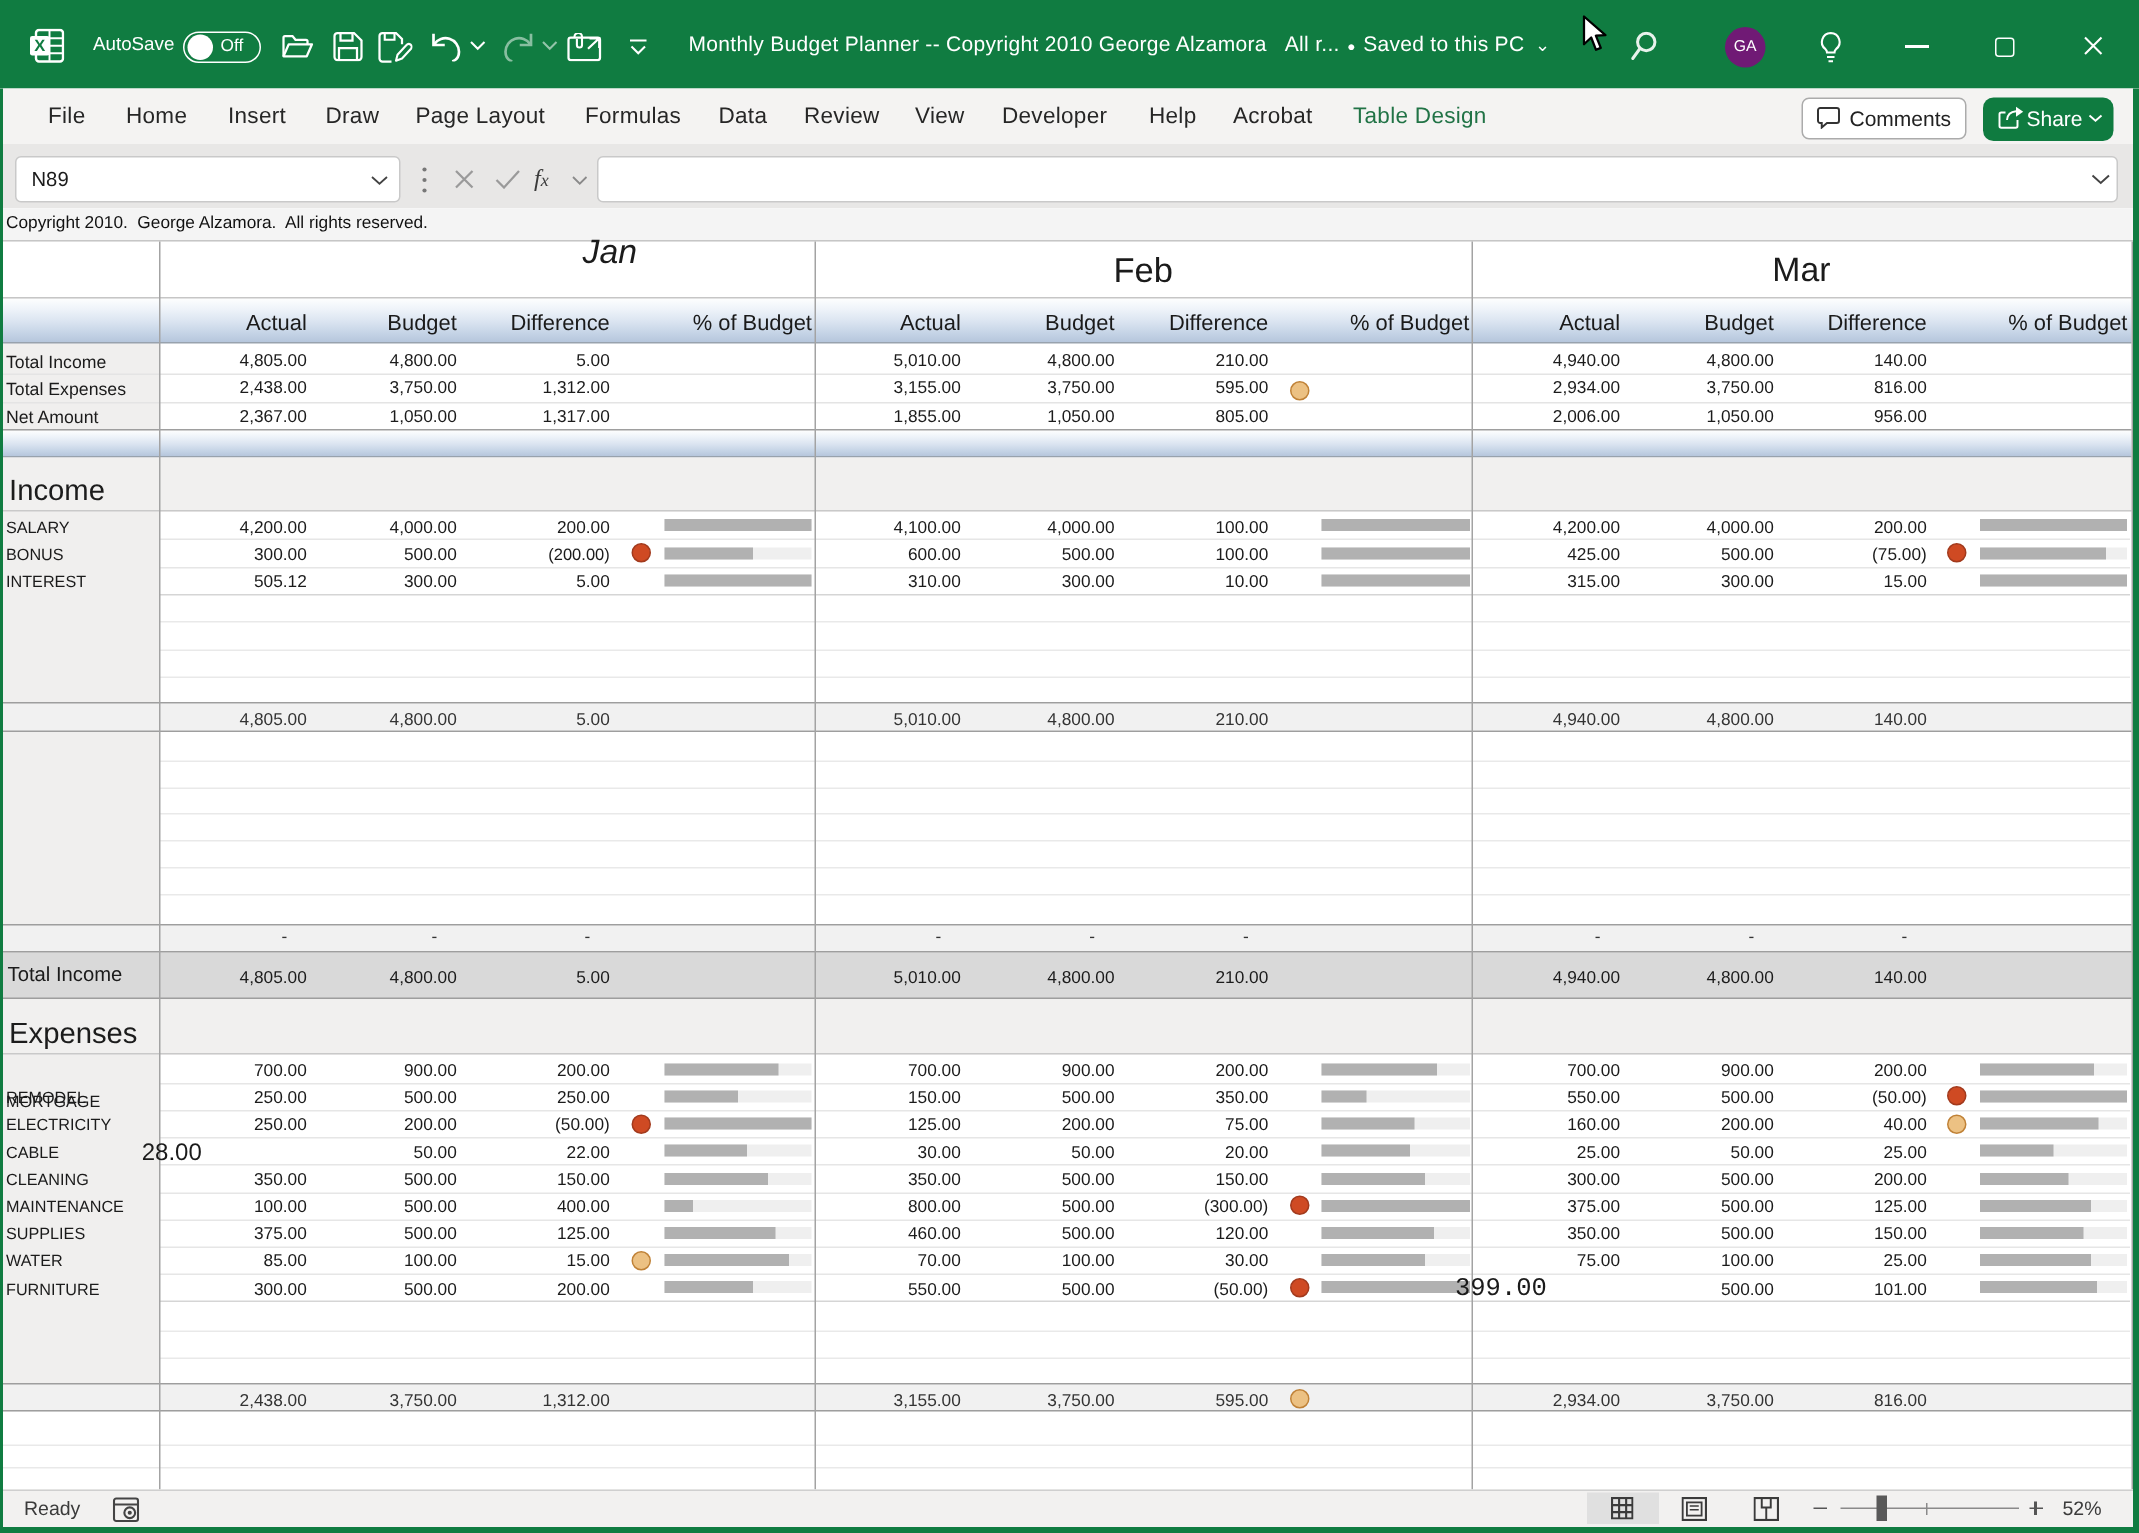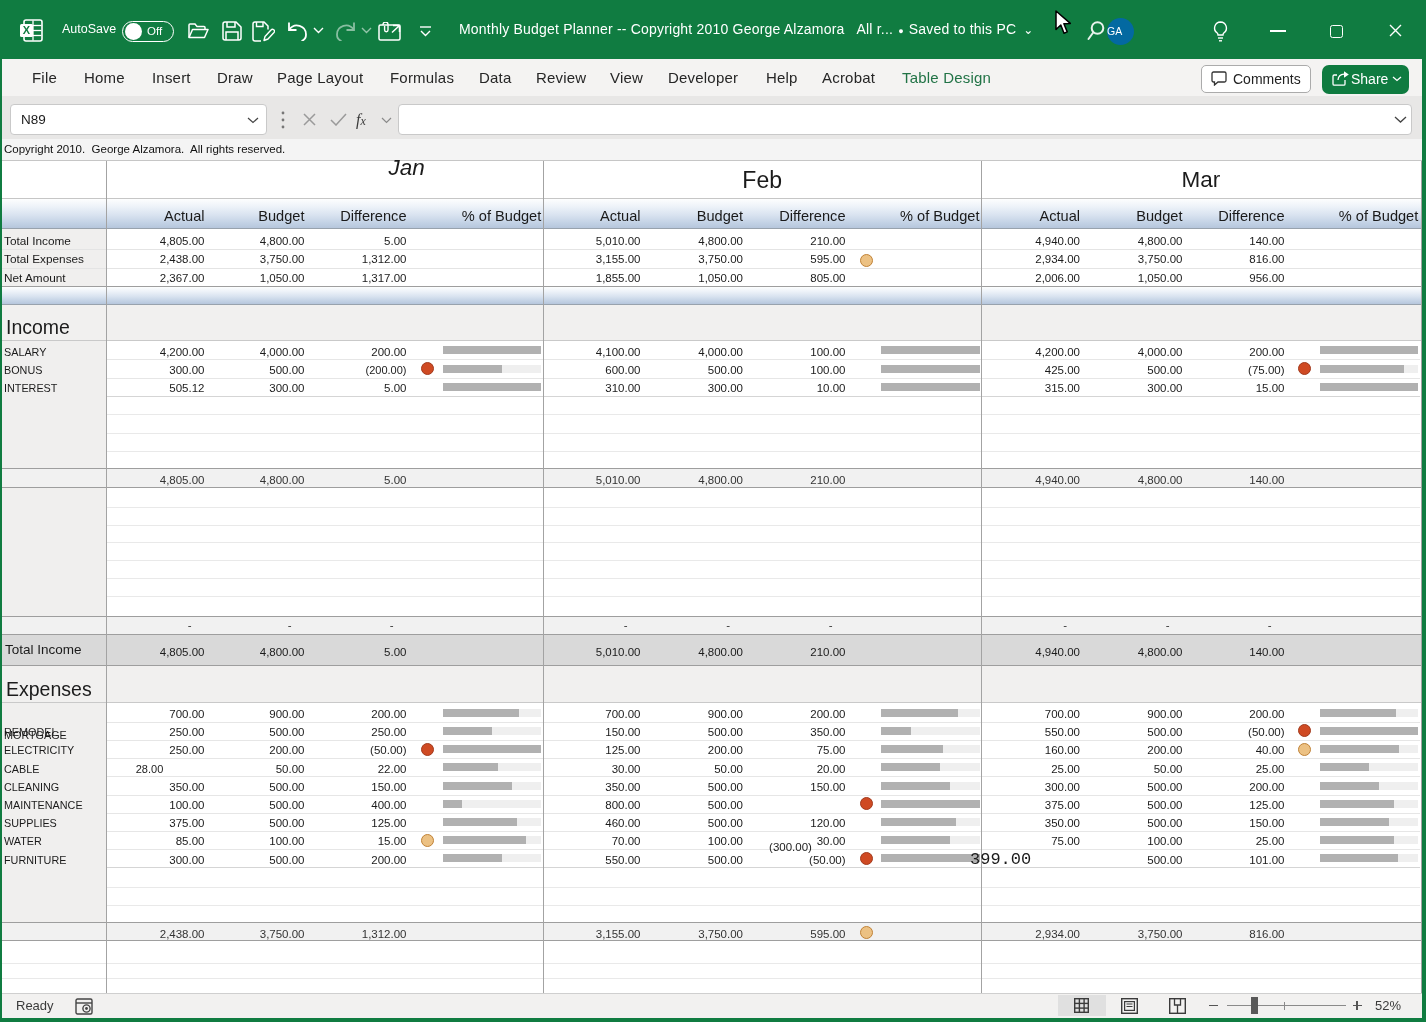--- a/index.html
+++ b/index.html
@@ -57,21 +57,21 @@
 <path d="M3 5 l4.5 4.5 L12 5" fill="none" stroke="#fff" stroke-width="1.4"></path>
   </svg>
 <div style="position:absolute;left:459px;top:0;height:59px;line-height:59px;color:#fff;font-size:14px;letter-spacing:0.2px;white-space:nowrap;">Monthly Budget Planner -- Copyright 2010 George Alzamora<span style="margin-left:12px;">All r...</span><span style="margin-left:5px;font-size:9px;">●</span><span style="margin-left:5px;">Saved to this PC</span><span style="margin-left:7px;font-size:12px;">⌄</span></div>
 <svg style="position:absolute;left:1054px;top:10px;" width="19" height="28" viewBox="0 0 19 28">
 <path d="M2 1 L2 19.5 L6.8 15 L10 23.2 L13.2 21.9 L9.9 13.8 L16.3 13.4 Z" fill="#fff" stroke="#000" stroke-width="1.5" stroke-linejoin="round"></path>
 </svg>
 <svg style="position:absolute;left:1086px;top:21px;" width="19" height="20" viewBox="0 0 19 20">
 <circle cx="11.5" cy="7" r="5.8" fill="none" stroke="#e8f2ec" stroke-width="2"></circle>
 <line x1="7.2" y1="11.5" x2="2.5" y2="18" stroke="#e8f2ec" stroke-width="2" stroke-linecap="round"></line>
 </svg>
-<div style="position:absolute;left:1107px;top:17.5px;width:27px;height:27px;border-radius:50%;background:#0369a1;color:#fff;font-size:10.5px;text-align:left;line-height:27px;">GA</div>
+<div style="position:absolute;left:1150px;top:17.5px;width:27px;height:27px;border-radius:50%;background:#701a75;color:#fff;font-size:10.5px;text-align:center;line-height:27px;">GA</div>
 <svg style="position:absolute;left:1212px;top:21px;" width="17" height="21" viewBox="0 0 17 21">
 <path d="M8.5 1 a6 6 0 0 1 3.5 10.8 c-0.8 0.7-1 1.4-1 2.2 h-5 c0-0.8-0.2-1.5-1-2.2 A6 6 0 0 1 8.5 1 Z" fill="none" stroke="#fff" stroke-width="1.4"></path>
 <line x1="6" y1="17" x2="11" y2="17" stroke="#fff" stroke-width="1.4"></line>
 <line x1="7" y1="19.8" x2="10" y2="19.8" stroke="#fff" stroke-width="1.4"></line>
 </svg>
 <div style="position:absolute;left:1270px;top:30px;width:16px;height:1.6px;background:#fff;"></div>
 <div style="position:absolute;left:1330px;top:24.5px;width:13px;height:13px;border:1.4px solid #fff;border-radius:2.5px;"></div>
 <svg style="position:absolute;left:1389px;top:24px;" width="13" height="13" viewBox="0 0 13 13">
 <path d="M1 1 L12 12 M12 1 L1 12" stroke="#fff" stroke-width="1.4"></path>
   </svg>
@@ -352,21 +352,21 @@
 <div style="position:absolute;left:735.5px;top:741.4px;width:110px;height:18.2px;line-height:18.2px;text-align:right;font-size:11.5px;color:#1b1b1b;">75.00</div>
 <div style="position:absolute;left:881px;top:745.1px;width:98.5px;height:8px;background:#efefef;"></div>
 <div style="position:absolute;left:881px;top:745.1px;width:61.6px;height:8px;background:#b1b1b1;"></div>
 <div style="position:absolute;left:970px;top:741.4px;width:110px;height:18.2px;line-height:18.2px;text-align:right;font-size:11.5px;color:#1b1b1b;">160.00</div>
 <div style="position:absolute;left:1072.5px;top:741.4px;width:110px;height:18.2px;line-height:18.2px;text-align:right;font-size:11.5px;color:#1b1b1b;">200.00</div>
 <div style="position:absolute;left:1174.5px;top:741.4px;width:110px;height:18.2px;line-height:18.2px;text-align:right;font-size:11.5px;color:#1b1b1b;">40.00</div>
 <div style="position:absolute;left:1298px;top:742.5px;width:13px;height:13px;border-radius:50%;background:#ecc183;border:1.5px solid #c08237;box-sizing:border-box;"></div>
 <div style="position:absolute;left:1319.5px;top:745.1px;width:98.8px;height:8px;background:#efefef;"></div>
 <div style="position:absolute;left:1319.5px;top:745.1px;width:79px;height:8px;background:#b1b1b1;"></div>
 <div style="position:absolute;left:4px;top:759.6px;height:18.2px;line-height:18.2px;white-space:nowrap;font-size:10.8px;color:#1b1b1b;">CABLE</div>
-<div style="position:absolute;left:94.5px;top:759.6px;width:110px;height:18.2px;line-height:18.2px;text-align:center;font-size:11px;color:#1b1b1b;">28.00</div>
+<div style="position:absolute;left:94.5px;top:759.6px;width:110px;height:18.2px;line-height:18.2px;text-align:left;font-size:16px;color:#1b1b1b;">28.00</div>
 <div style="position:absolute;left:194.5px;top:759.6px;width:110px;height:18.2px;line-height:18.2px;text-align:right;font-size:11.5px;color:#1b1b1b;">50.00</div>
 <div style="position:absolute;left:296.5px;top:759.6px;width:110px;height:18.2px;line-height:18.2px;text-align:right;font-size:11.5px;color:#1b1b1b;">22.00</div>
 <div style="position:absolute;left:442.8px;top:763.3px;width:98.5px;height:8px;background:#efefef;"></div>
 <div style="position:absolute;left:442.8px;top:763.3px;width:55.2px;height:8px;background:#b1b1b1;"></div>
 <div style="position:absolute;left:530.5px;top:759.6px;width:110px;height:18.2px;line-height:18.2px;text-align:right;font-size:11.5px;color:#1b1b1b;">30.00</div>
 <div style="position:absolute;left:633px;top:759.6px;width:110px;height:18.2px;line-height:18.2px;text-align:right;font-size:11.5px;color:#1b1b1b;">50.00</div>
 <div style="position:absolute;left:735.5px;top:759.6px;width:110px;height:18.2px;line-height:18.2px;text-align:right;font-size:11.5px;color:#1b1b1b;">20.00</div>
 <div style="position:absolute;left:881px;top:763.3px;width:98.5px;height:8px;background:#efefef;"></div>
 <div style="position:absolute;left:881px;top:763.3px;width:59.1px;height:8px;background:#b1b1b1;"></div>
 <div style="position:absolute;left:970px;top:759.6px;width:110px;height:18.2px;line-height:18.2px;text-align:right;font-size:11.5px;color:#1b1b1b;">25.00</div>
@@ -391,21 +391,21 @@
 <div style="position:absolute;left:1319.5px;top:781.5px;width:98.8px;height:8px;background:#efefef;"></div>
 <div style="position:absolute;left:1319.5px;top:781.5px;width:59.3px;height:8px;background:#b1b1b1;"></div>
 <div style="position:absolute;left:4px;top:796px;height:18.2px;line-height:18.2px;white-space:nowrap;font-size:10.8px;color:#1b1b1b;">MAINTENANCE</div>
 <div style="position:absolute;left:94.5px;top:796px;width:110px;height:18.2px;line-height:18.2px;text-align:right;font-size:11.5px;color:#1b1b1b;">100.00</div>
 <div style="position:absolute;left:194.5px;top:796px;width:110px;height:18.2px;line-height:18.2px;text-align:right;font-size:11.5px;color:#1b1b1b;">500.00</div>
 <div style="position:absolute;left:296.5px;top:796px;width:110px;height:18.2px;line-height:18.2px;text-align:right;font-size:11.5px;color:#1b1b1b;">400.00</div>
 <div style="position:absolute;left:442.8px;top:799.7px;width:98.5px;height:8px;background:#efefef;"></div>
 <div style="position:absolute;left:442.8px;top:799.7px;width:19.7px;height:8px;background:#b1b1b1;"></div>
 <div style="position:absolute;left:530.5px;top:796px;width:110px;height:18.2px;line-height:18.2px;text-align:right;font-size:11.5px;color:#1b1b1b;">800.00</div>
 <div style="position:absolute;left:633px;top:796px;width:110px;height:18.2px;line-height:18.2px;text-align:right;font-size:11.5px;color:#1b1b1b;">500.00</div>
-<div style="position:absolute;left:735.5px;top:796px;width:110px;height:18.2px;line-height:18.2px;text-align:center;font-size:11.5px;color:#1b1b1b;margin-top:42px;">(300.00)</div>
+<div style="position:absolute;left:735.5px;top:796px;width:110px;height:18.2px;line-height:18.2px;text-align:right;font-size:11.5px;color:#1b1b1b;">(300.00)</div>
 <div style="position:absolute;left:859.5px;top:797.1px;width:13px;height:13px;border-radius:50%;background:#cf4a23;border:1.5px solid #a23a1d;box-sizing:border-box;"></div>
 <div style="position:absolute;left:881px;top:799.7px;width:98.5px;height:8px;background:#efefef;"></div>
 <div style="position:absolute;left:881px;top:799.7px;width:98.5px;height:8px;background:#b1b1b1;"></div>
 <div style="position:absolute;left:970px;top:796px;width:110px;height:18.2px;line-height:18.2px;text-align:right;font-size:11.5px;color:#1b1b1b;">375.00</div>
 <div style="position:absolute;left:1072.5px;top:796px;width:110px;height:18.2px;line-height:18.2px;text-align:right;font-size:11.5px;color:#1b1b1b;">500.00</div>
 <div style="position:absolute;left:1174.5px;top:796px;width:110px;height:18.2px;line-height:18.2px;text-align:right;font-size:11.5px;color:#1b1b1b;">125.00</div>
 <div style="position:absolute;left:1319.5px;top:799.7px;width:98.8px;height:8px;background:#efefef;"></div>
 <div style="position:absolute;left:1319.5px;top:799.7px;width:74.1px;height:8px;background:#b1b1b1;"></div>
 <div style="position:absolute;left:4px;top:814.2px;height:18.2px;line-height:18.2px;white-space:nowrap;font-size:10.8px;color:#1b1b1b;">SUPPLIES</div>
 <div style="position:absolute;left:94.5px;top:814.2px;width:110px;height:18.2px;line-height:18.2px;text-align:right;font-size:11.5px;color:#1b1b1b;">375.00</div>

